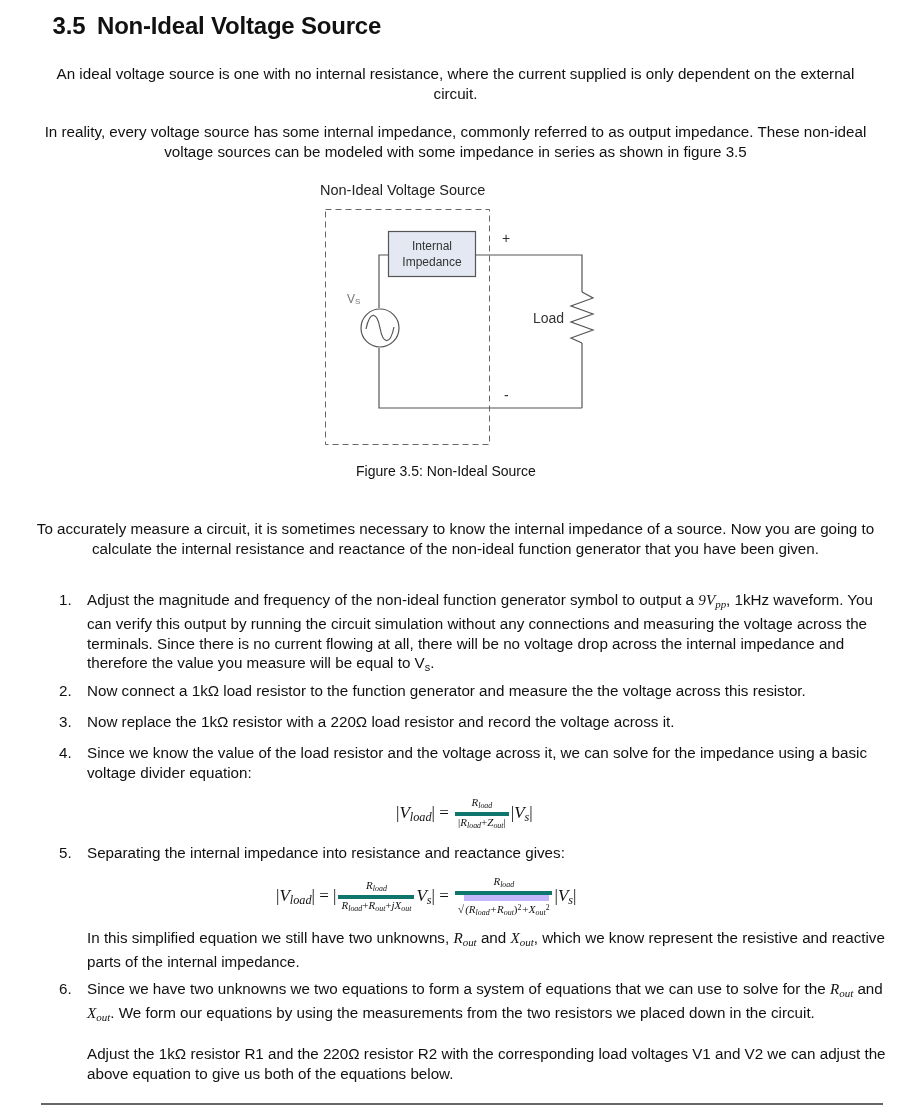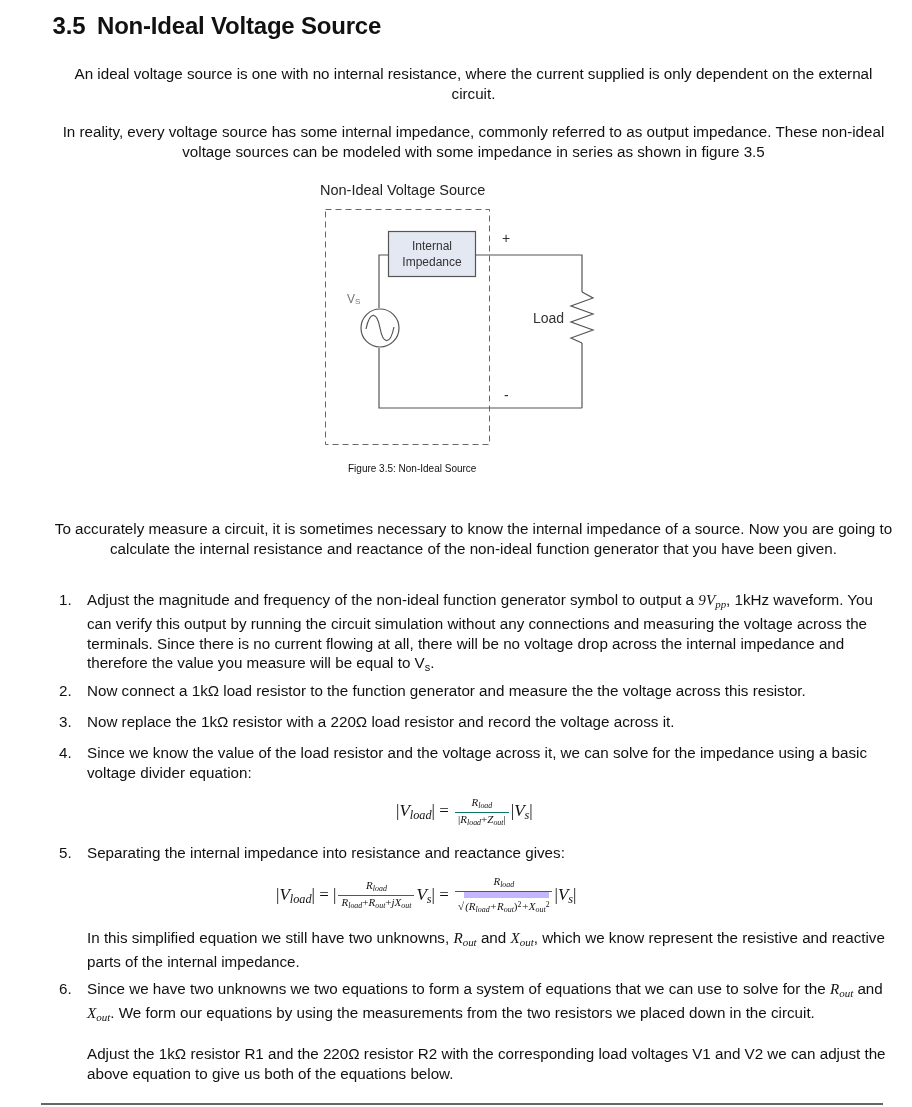--- a/index.html
+++ b/index.html
@@ -6,35 +6,35 @@
     body {
       width: 912px; height: 1107px; position: relative; overflow: hidden;
       font-family: "Liberation Sans", sans-serif; color: #111;
     }
     .abs { position: absolute; text-align: center; }
     .heading {
       left: 41px; top: 12px; font-size: 24px; font-weight: bold; letter-spacing: -0.2px;
     }
     .heading .num { display: inline-block; width: 56px; }
     .para {
-      left: 51px; width: 845px; font-size: 15.2px; line-height: 19.5px;
+      left: 33px; width: 845px; font-size: 15.2px; line-height: 19.5px;
     }
     .fig-title { left: 320px; top: 182px; font-size: 14.5px; color: #222; }
-    .fig-caption { left: 348px; top: 463px; font-size: 10px; }
+    .fig-caption { left: 356px; top: 463px; font-size: 14px; }
     svg.circuit { position: absolute; left: 0; top: 0; }
     .item { position: absolute; left: 59px; width: 830px; font-size: 15.2px; line-height: 19.5px; }
     .item .n { position: absolute; left: 0; top: 0; width: 20px; }
     .item .body { margin-left: 28px; }
     .math { font-family: "Liberation Serif", serif; font-style: italic; }
     .sub { font-size: 0.72em; vertical-align: -0.25em; }
     .sup { font-size: 0.7em; vertical-align: 0.45em; }
     .eq { position: absolute; font-family: "Liberation Serif", serif; font-size: 17px; white-space: nowrap; }
     .eq .i { font-style: italic; }
     .frac { display: inline-block; vertical-align: middle; text-align: center; font-size: 11px; margin: 0 2px; }
-    .frac .num2 { display: block; padding: 0 3px; border-bottom: 1px solid #0f766e; line-height: 12px; }
+    .frac .num2 { display: block; padding: 0 3px; border-bottom: 4px solid #0f766e; line-height: 12px; }
     .frac .den { display: block; padding: 0 3px; line-height: 13px; }
     .sqrt { display: inline-block; border-top: 6px solid #c4b5fd; padding-left: 1px; }
     .rule { position: absolute; left: 41px; top: 1103px; width: 842px; height: 2px; background: #666; }
   </style>
 </head>
 <body>
 
 <div class="abs heading">
   <span class="num">3.5</span><span>Non-Ideal Voltage Source</span>
 </div>

